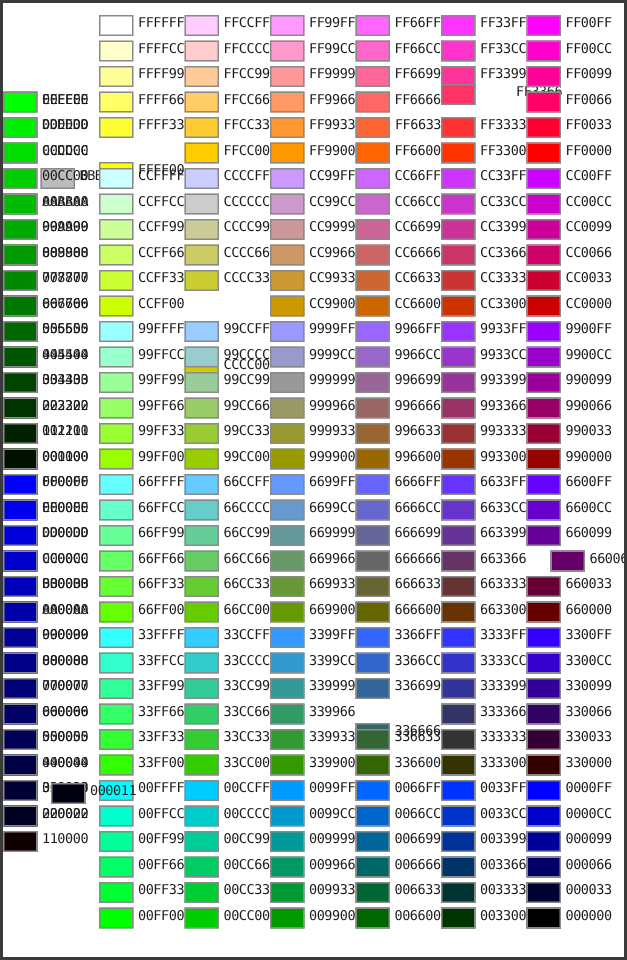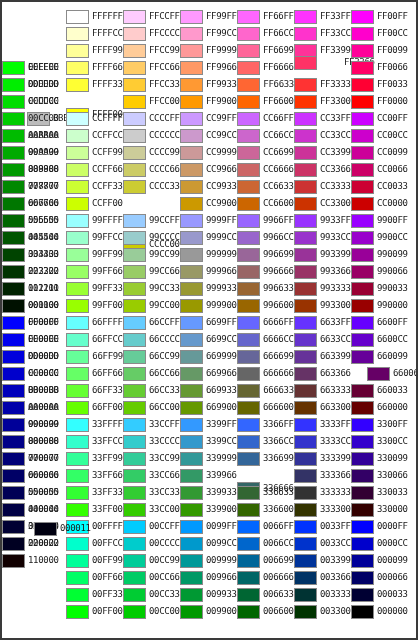--- a/index.html
+++ b/index.html
@@ -251,21 +251,21 @@
         <div class="lbl">99FF00</div>
       </div>
       <div class="cell" style="top: 312px;">
         <div class="sw" style="background: rgb(102, 255, 255);"></div>
         <div class="lbl">66FFFF</div>
       </div>
       <div class="cell" style="top: 329px;">
         <div class="sw" style="background: rgb(102, 255, 204);"></div>
         <div class="lbl">66FFCC</div>
       </div>
-      <div class="cell" style="top: 346px; justify-content: space-between;">
+      <div class="cell" style="top: 346px;">
         <div class="sw" style="background: rgb(102, 255, 153);"></div>
         <div class="lbl">66FF99</div>
       </div>
       <div class="cell" style="top: 363px;">
         <div class="sw" style="background: rgb(102, 255, 102);"></div>
         <div class="lbl">66FF66</div>
       </div>
       <div class="cell" style="top: 380px;">
         <div class="sw" style="background: rgb(102, 255, 51);"></div>
         <div class="lbl">66FF33</div>

